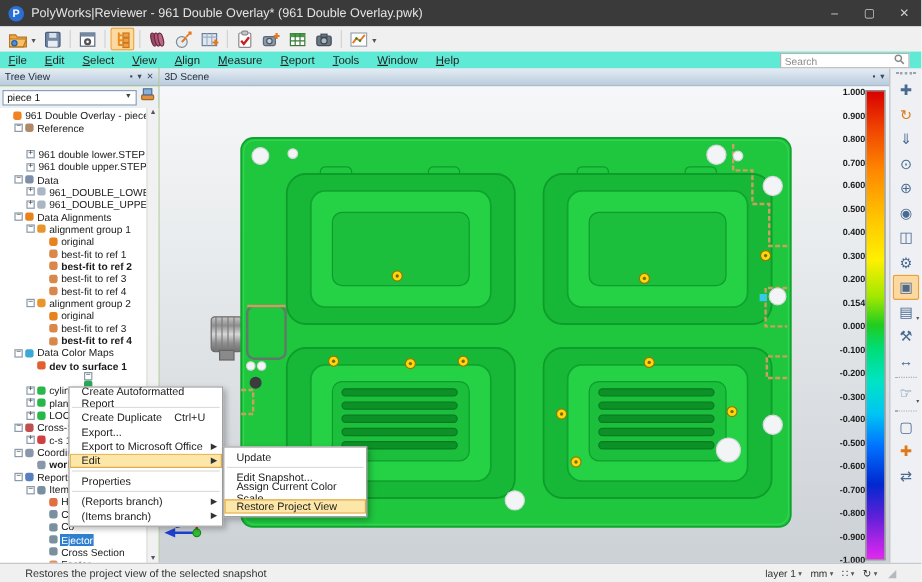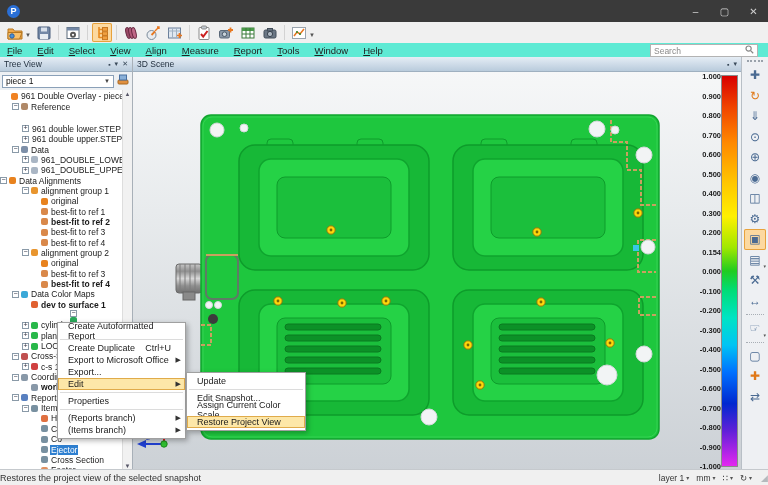--- a/index.html
+++ b/index.html
@@ -50,21 +50,21 @@
   .clabel{position:absolute;right:0;width:34px;text-align:right;font-size:7.5px;font-weight:bold;color:#1a1a1a;}
   
   .right-toolbar{width:26px;background:#eef0f3;border-left:1px solid #b8bfc6;display:flex;flex-direction:column;align-items:center;padding-top:2px;flex:none;}
   .rhandle{width:16px;border-top:2px dotted #9aa2ab;margin:1px 0 3px;}
   .rbtn{width:22px;height:20.5px;display:flex;align-items:center;justify-content:center;font-size:12px;color:#4a6a92;position:relative;flex:none;}
   .rbtn.active{background:#fcd9a0;box-shadow:inset 0 0 0 1px #e8a23c;border-radius:2px;}
   .rbtn.accent{color:#e07818;}
   .rbtn .caret{position:absolute;right:0;bottom:1px;font-size:5px;color:#555;}
   .rsep{width:18px;border-top:1px dotted #a8aeb5;margin:3px 0;flex:none;}
   
-  .statusbar{position:absolute;left:0;right:0;bottom:0;height:15px;background:#f0f0f0;border-top:1px solid #c5c9cd;display:flex;align-items:center;font-size:9px;color:#333;padding:0 0;}
+  .statusbar{position:absolute;left:0;right:0;bottom:0;height:15px;background:#f0f0f0;border-top:1px solid #c5c9cd;display:flex;align-items:center;font-size:9px;color:#333;padding:0 21px;}
   .sb-right{margin-left:auto;display:flex;align-items:center;gap:7px;font-size:8.5px;color:#333;}
   .sb-ctl{display:flex;align-items:center;gap:2px;}
   .sb-ctl .car{font-size:6px;color:#555;}
   .grip{color:#b5b9bd;font-size:9px;margin-left:2px;}
   
   .cmenu{position:absolute;background:#fff;border:1px solid #a0a0a0;box-shadow:2px 2px 5px rgba(0,0,0,.28);font-size:9px;color:#1a1a1a;padding:2px 0;z-index:50;}
   #context-menu{left:57px;top:322px;width:127px;}
   #edit-submenu{left:186px;top:372px;width:118px;}
   .mitem{height:12px;display:flex;align-items:center;padding:0 14px 0 10px;position:relative;}
   .mitem.hl{background:#fde7a8;box-shadow:inset 0 0 0 1px #e0ab4a;}
@@ -72,20 +72,21 @@
   .mitem .shortcut{margin-left:auto;}
   .msep{border-top:1px solid #dcdcdc;margin:2px 2px;}
 </style>
 </head>
 <body>
 
 <div id="app">
 
   <div class="titlebar">
     <div class="applogo">P</div>
+    <div class="apptitle">PolyWorks|Reviewer - 961 Double Overlay* (961 Double Overlay.pwk)</div>
     <div class="wincontrols">
       <div class="winbtn">–</div>
       <div class="winbtn">▢</div>
       <div class="winbtn">✕</div>
     </div>
   </div>
 
   <div class="toolbar">
     <div class="tbtn">
       <svg width="16" height="16" viewBox="0 0 16 16">
@@ -259,21 +260,21 @@
             <div class="trow" style="padding-left: 22px;">
               <span class="exp">+</span>
               <span class="ticon" style="background: rgb(170, 182, 196);"></span>
               <span class="lbl">961_DOUBLE_LOWER.ply</span>
             </div>
             <div class="trow" style="padding-left: 22px;">
               <span class="exp">+</span>
               <span class="ticon" style="background: rgb(170, 182, 196);"></span>
               <span class="lbl">961_DOUBLE_UPPER.ply</span>
             </div>
-            <div class="trow" style="">
+            <div class="trow" style="padding-left: 12px;">
               <span class="exp">−</span>
               <span class="ticon" style="background: rgb(232, 130, 30);"></span>
               <span class="lbl">Data Alignments</span>
             </div>
             <div class="trow" style="padding-left: 22px;">
               <span class="exp">−</span>
               <span class="ticon" style="background: rgb(232, 149, 46);"></span>
               <span class="lbl">alignment group 1</span>
             </div>
             <div class="trow" style="padding-left: 32px;">
@@ -647,25 +648,25 @@
   <div class="cmenu" id="context-menu">
       <div class="mitem">
         <span class="mlabel">Create Autoformatted Report</span>
       </div>
       <div class="msep"></div>
       <div class="mitem">
         <span class="mlabel">Create Duplicate</span>
         <span class="shortcut">Ctrl+U</span>
       </div>
       <div class="mitem">
+        <span class="mlabel">Export...</span>
+      </div>
+      <div class="mitem">
         <span class="mlabel">Export to Microsoft Office</span>
         <span class="arrow">▶</span>
-      </div>
-      <div class="mitem">
-        <span class="mlabel">Export...</span>
       </div>
       <div class="mitem hl">
         <span class="mlabel">Edit</span>
         <span class="arrow">▶</span>
       </div>
       <div class="msep"></div>
       <div class="mitem">
         <span class="mlabel">Properties</span>
       </div>
       <div class="msep"></div>

